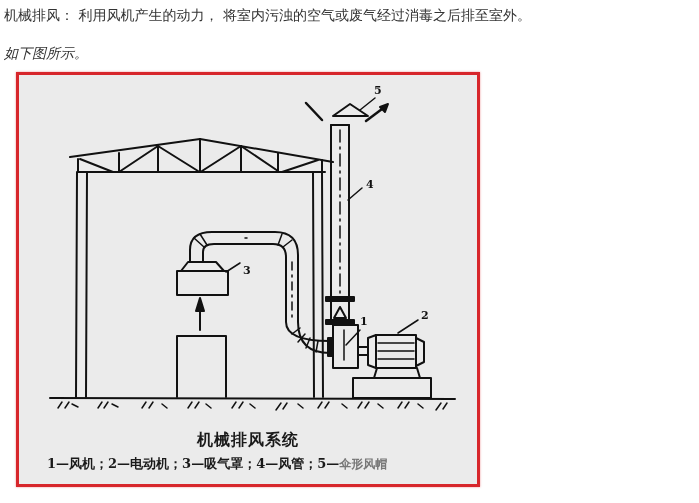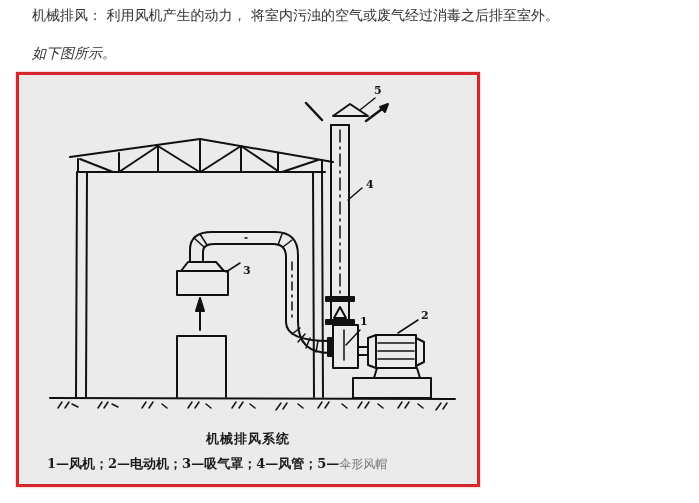--- a/index.html
+++ b/index.html
@@ -2,42 +2,42 @@
 <html><head>
 <meta charset="utf-8">
 <style>
   html, body { margin: 0; padding: 0; background: #ffffff; }
   body {
     width: 699px; height: 503px; position: relative; overflow: hidden;
     font-family: "DejaVu Sans", "Liberation Sans", sans-serif;
     color: #333333;
   }
   .para {
-    position: absolute; left: 32px; font-size: 14px; line-height: 18px;
+    position: absolute; left: 4px; font-size: 14px; line-height: 18px;
     white-space: nowrap; color: #333;
   }
   #p1 { top: 6px; }
   #p2 { top: 44px; font-style: italic; }
   .figure {
     position: absolute; left: 16px; top: 72px; width: 458px; height: 409px;
     border: 3px solid #d7262b; background: #ebebeb;
     box-shadow: 0 0 2px rgba(215,38,43,0.5);
   }
   .figure svg { position: absolute; left: -19px; top: -75px; }
   .caption-title {
     position: absolute; left: 0; width: 100%; top: 355px; text-align: center;
     font-family: "DejaVu Serif", "Liberation Serif", serif;
-    font-weight: bold; font-size: 13px; color: #1a1a1a; letter-spacing: 1px;
+    font-weight: bold; font-size: 16px; color: #1a1a1a; letter-spacing: 1px;
   }
   .caption-legend {
     position: absolute; left: 28px; top: 380px; white-space: nowrap;
     font-family: "DejaVu Serif", "Liberation Serif", serif;
     font-weight: bold; font-size: 13px; color: #1a1a1a;
   }
-  .caption-legend .light { font-weight: normal; color: #777; font-size: 12px; }
+  .caption-legend .light { font-weight: bold; color: #777; font-size: 12px; }
 </style>
 </head>
 <body>
 
 <div id="p1" class="para">机械排风： 利用风机产生的动力， 将室内污浊的空气或废气经过消毒之后排至室外。</div>
 <div id="p2" class="para">如下图所示。</div>
 
 <div class="figure">
   <svg width="699" height="503" viewBox="0 0 699 503" fill="none" stroke="#111" stroke-width="2" stroke-linecap="round" stroke-linejoin="round">
 

